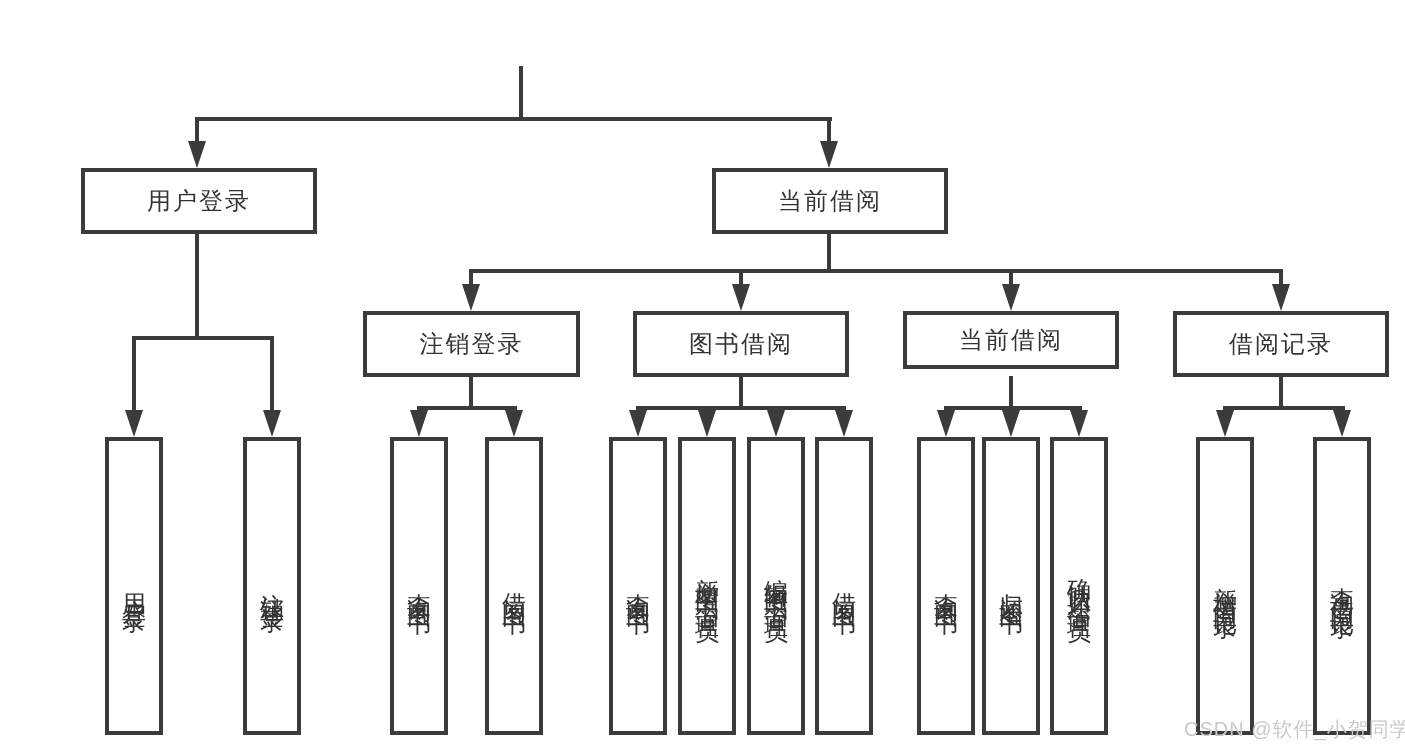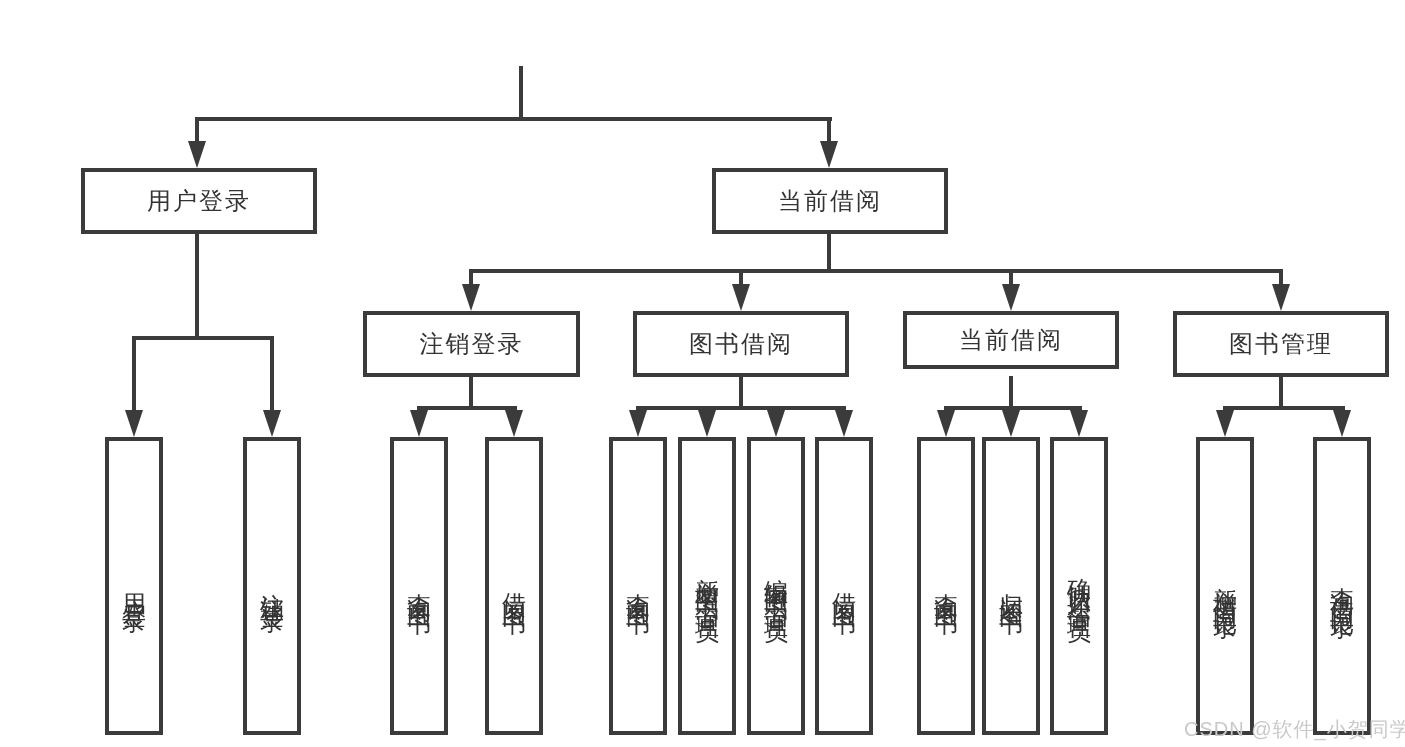--- a/index.html
+++ b/index.html
@@ -99,21 +99,21 @@
   <div class="node" style="left:363px; top:311px; width:217px; height:66px;">
     <span>注销登录</span>
   </div>
   <div class="node" style="left:633px; top:311px; width:216px; height:66px;">
     <span>图书借阅</span>
   </div>
   <div class="node" style="left:903px; top:311px; width:216px; height:58px;">
     <span>当前借阅</span>
   </div>
   <div class="node" style="left:1173px; top:311px; width:216px; height:66px;">
-    <span>图书管理</span>
+    <span>借阅记录</span>
   </div>
 
   <div class="vline" style="left:469px; top:376px; height:32px;"></div>
   <div class="hline" style="left:417px; top:406px; width:100px;"></div>
   <div class="arrow" style="left:410px; top:410px;"></div>
   <div class="arrow" style="left:505px; top:410px;"></div>
 
   <div class="vline" style="left:739px; top:376px; height:32px;"></div>
   <div class="hline" style="left:636px; top:406px; width:210px;"></div>
   <div class="arrow" style="left:629px; top:410px;"></div>

